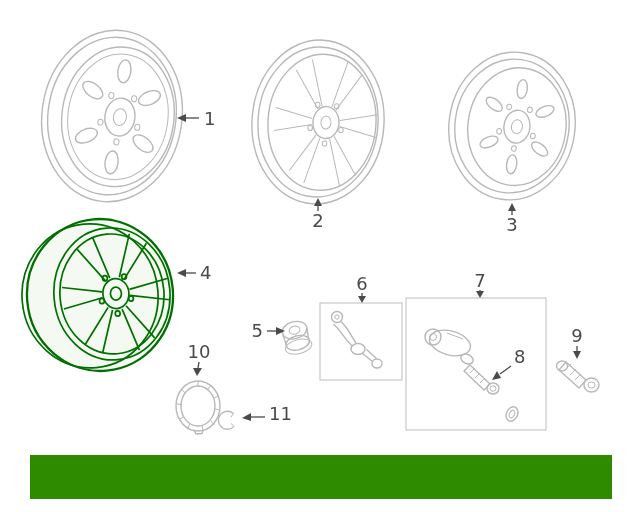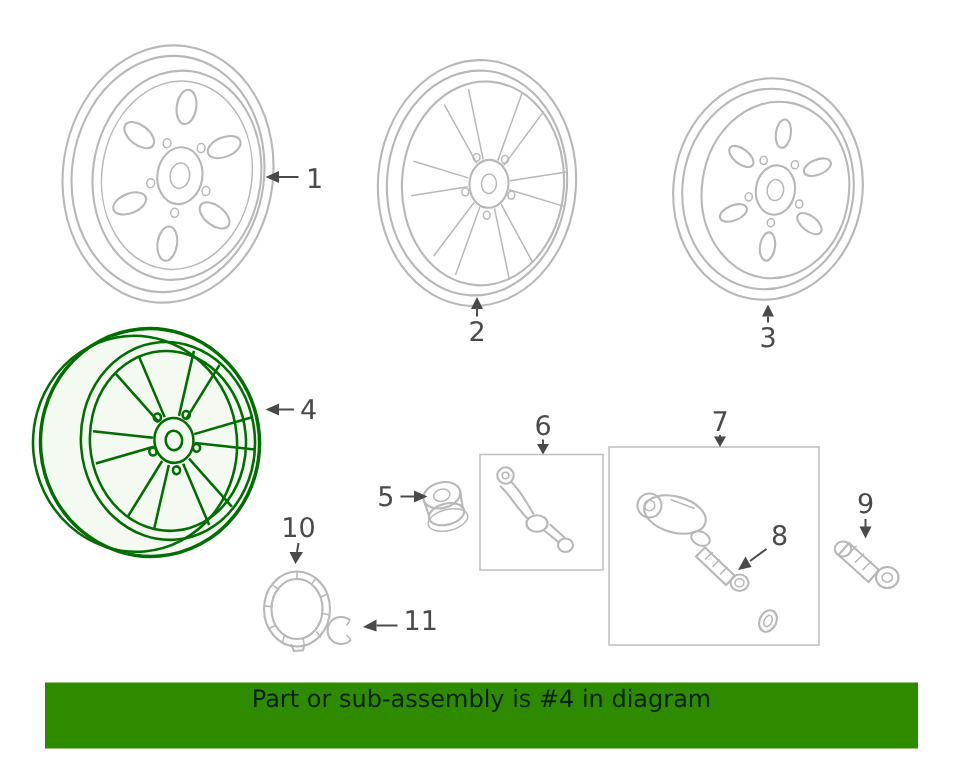--- a/index.html
+++ b/index.html
@@ -223,16 +223,15 @@
 
   <g>
     <text class="lbl" x="269" y="420">11</text>
     <line class="arrow" x1="265" y1="417" x2="251" y2="417"></line>
     <polygon class="ah" points="242,418 251,413 251,421"></polygon>
   </g>
 
 </svg>
 
   <div class="banner">
-    <div>Part or sub-assembly is #4 in diagram</div>
   </div>
 
 </div>
 
 </body></html>

